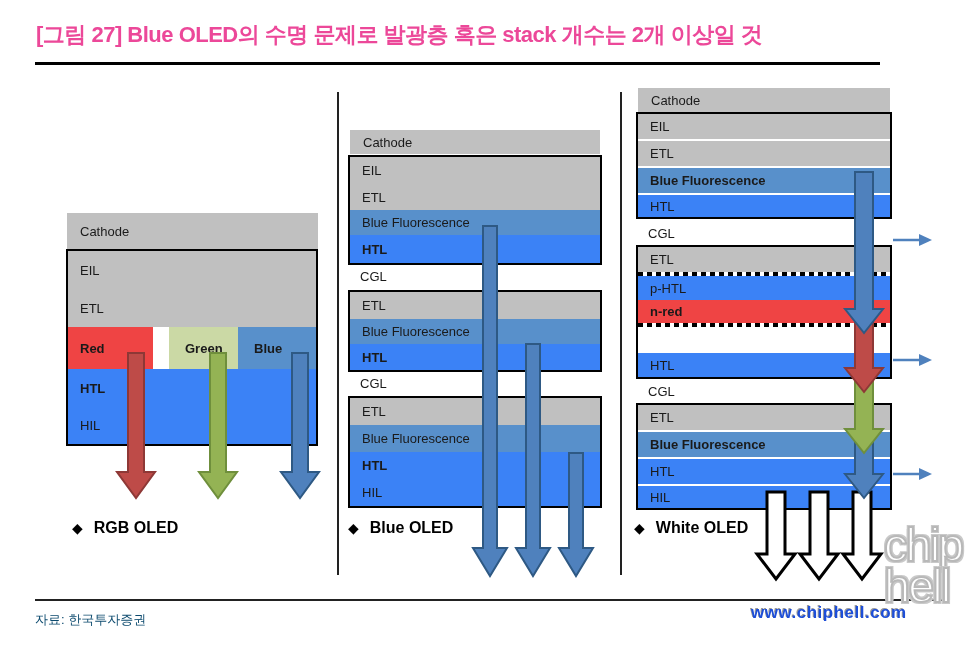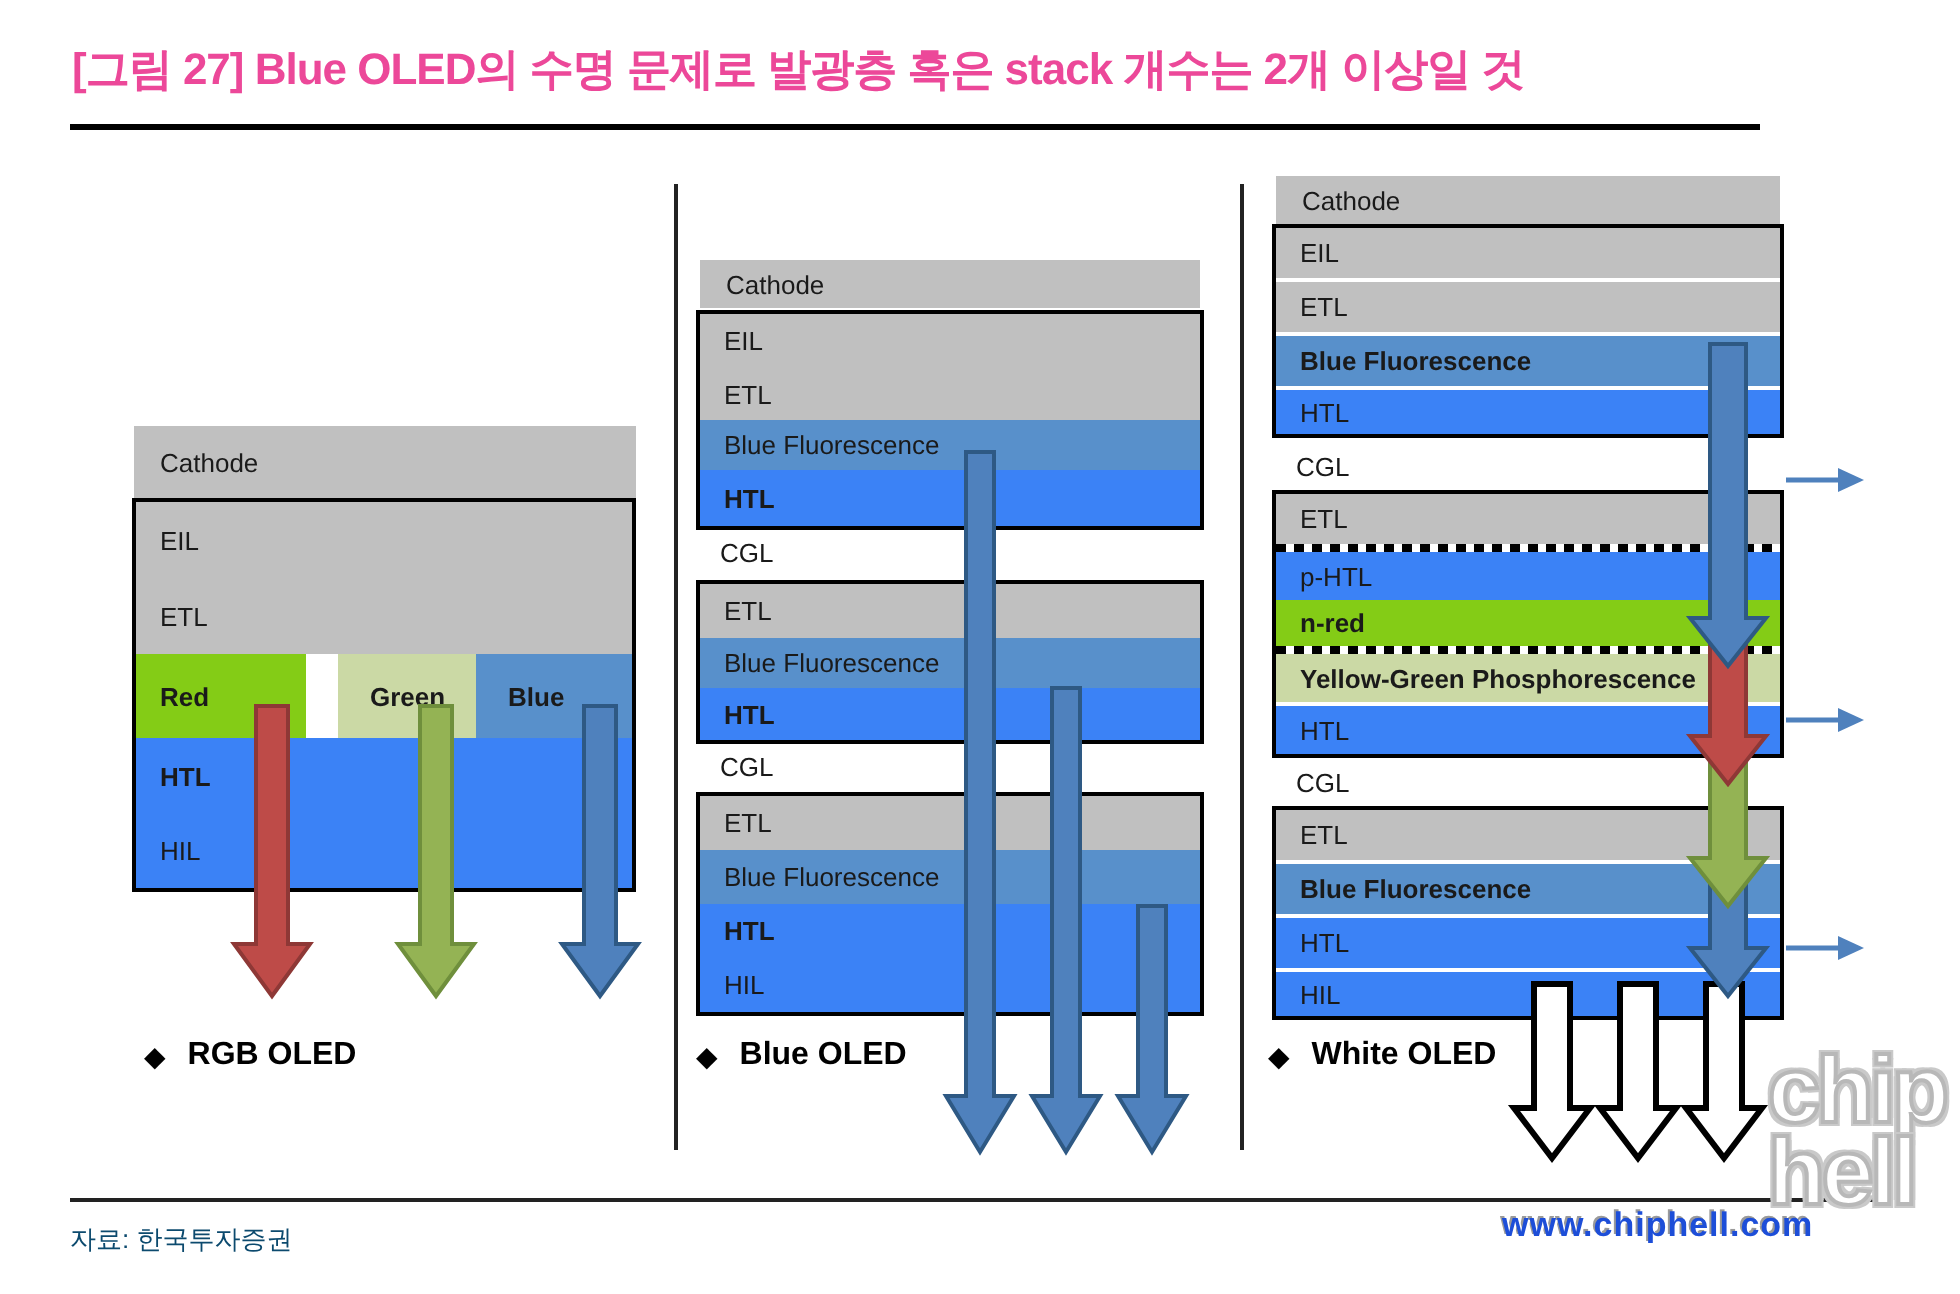--- a/index.html
+++ b/index.html
@@ -10,34 +10,34 @@
   .title-rule{position:absolute;left:35px;top:62px;width:845px;height:3px;background:#000;}
   .divider{position:absolute;top:92px;width:2px;height:483px;background:#222;}
   .cathode{position:absolute;background:#C0C0C0;display:flex;align-items:center;
            padding-left:13px;font-size:13px;box-sizing:border-box;color:#1a1a1a;}
   .stack{position:absolute;border:2px solid #000;background:#fff;box-sizing:border-box;}
   .row{position:absolute;left:0;right:0;display:flex;align-items:center;padding-left:12px;
        font-size:13px;color:#1a1a1a;box-sizing:border-box;}
   .gray{background:#C0C0C0;}
   .light{background:#3b82f6;}
   .bluebg{background:#5890CB;}
-  .redbg{background:#84cc16;}
+  .redbg{background:#ef4444;}
   .greenbg{background:#CBD9A5;}
   .bold{font-weight:bold;}
   .dotted{position:absolute;left:0;right:0;height:4px;
           background:repeating-linear-gradient(90deg,#000 0 5px,transparent 5px 9px);}
   .cgl{position:absolute;font-size:13px;color:#1a1a1a;}
   .panel-label{position:absolute;font-size:16px;font-weight:bold;color:#000;display:flex;align-items:center;}
   .panel-label .bullet{font-size:14px;margin-right:11px;}
   .arrows{position:absolute;left:0;top:0;pointer-events:none;}
   .bottom-rule{position:absolute;left:35px;top:599px;width:908px;height:2px;background:#222;}
   .source{position:absolute;left:35px;top:611px;font-size:13px;color:#0c4a6e;}
   .watermark{position:absolute;left:751px;top:603px;font-size:17px;font-weight:bold;
              color:#1d4ed8;text-shadow:1px 1px 0 #ffffff, -1px -1px 0 #9a9a9a;letter-spacing:0.5px;}
-  .logo{position:absolute;left:884px;top:524px;font-size:47px;font-weight:bold;line-height:0.88;
+  .logo{position:absolute;left:884px;top:524px;font-size:47px;font-weight:normal;line-height:0.88;
         color:#ffffff;-webkit-text-stroke:2px #b8b8b8;
         text-shadow:2px 2px 0 #c9c9c9,-2px -2px 0 #c9c9c9,2px -2px 0 #c9c9c9,-2px 2px 0 #c9c9c9;
         letter-spacing:-2px;}
 </style>
 </head>
 <body>
 
 <div class="page">
 
   <div class="title">[그림 27] Blue OLED의 수명 문제로 발광층 혹은 stack 개수는 2개 이상일 것</div>
@@ -104,21 +104,20 @@
   </div>
 
   <div class="cgl" style="left:648px;top:226px;">CGL</div>
 
   <div class="stack" style="left:636px;top:245px;width:256px;height:134px;">
     <div class="row gray" style="top:0;height:25px;">ETL</div>
     <div class="dotted" style="top:25px;"></div>
     <div class="row light" style="top:29px;height:24px;">p-HTL</div>
     <div class="row redbg bold" style="top:53px;height:23px;">n-red</div>
     <div class="dotted" style="top:76px;"></div>
-    <div class="row greenbg bold" style="top:80px;height:24px;">Yellow-Green Phosphorescence</div>
     <div class="row light" style="top:106px;height:24px;">HTL</div>
   </div>
 
   <div class="cgl" style="left:648px;top:384px;">CGL</div>
 
   <div class="stack" style="left:636px;top:403px;width:256px;height:107px;">
     <div class="row gray" style="top:0;height:25px;">ETL</div>
     <div class="row bluebg bold" style="top:27px;height:25px;">Blue Fluorescence</div>
     <div class="row light" style="top:54px;height:25px;">HTL</div>
     <div class="row light" style="top:81px;height:22px;">HIL</div>

